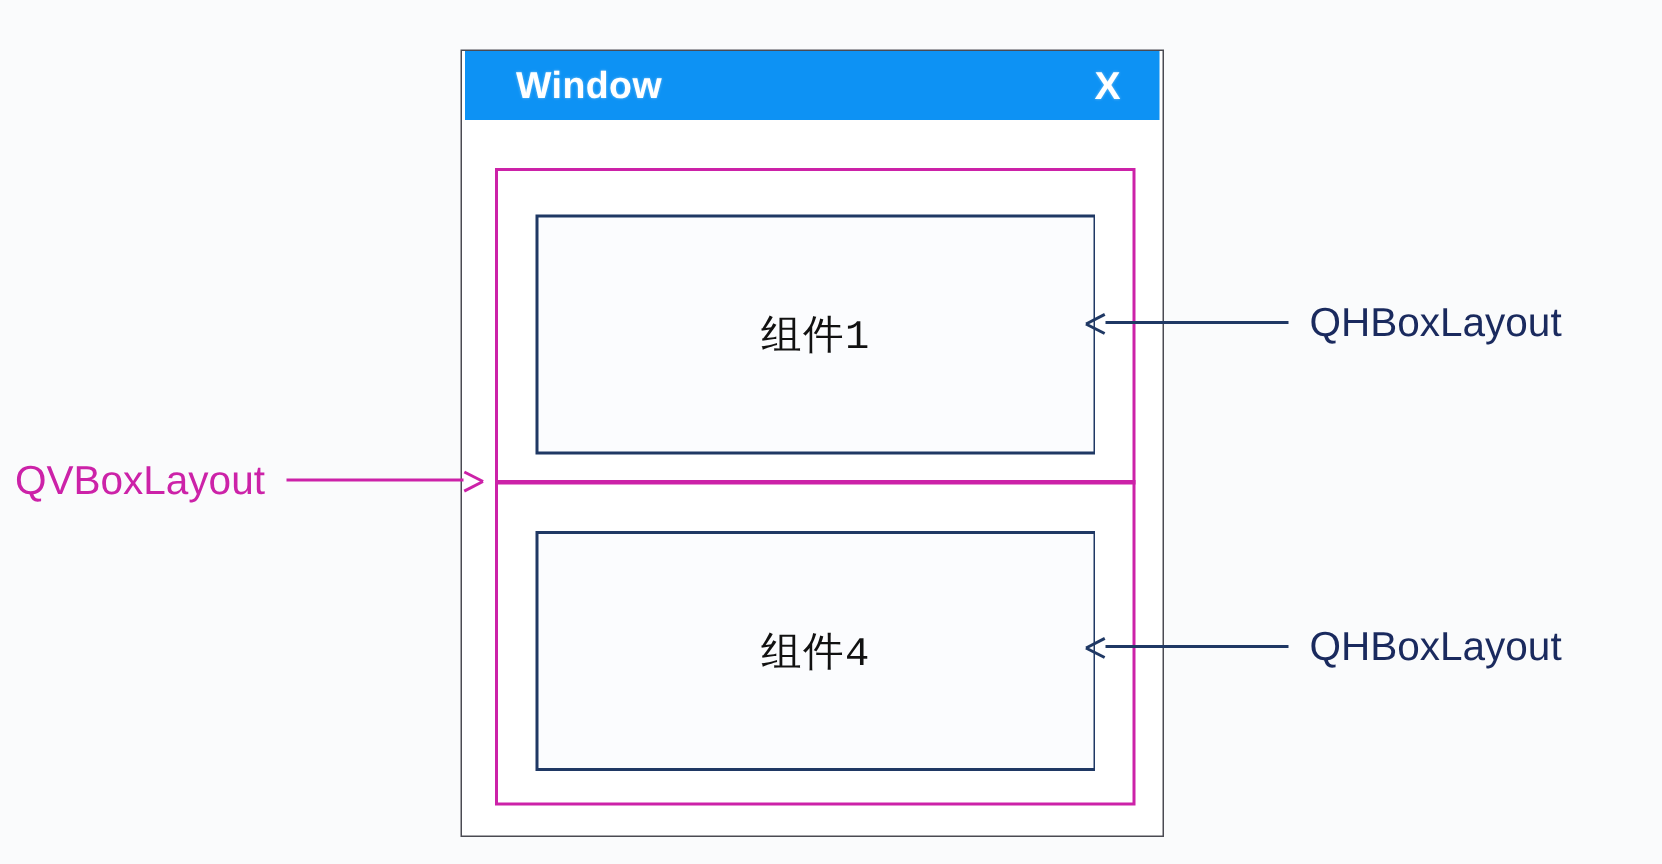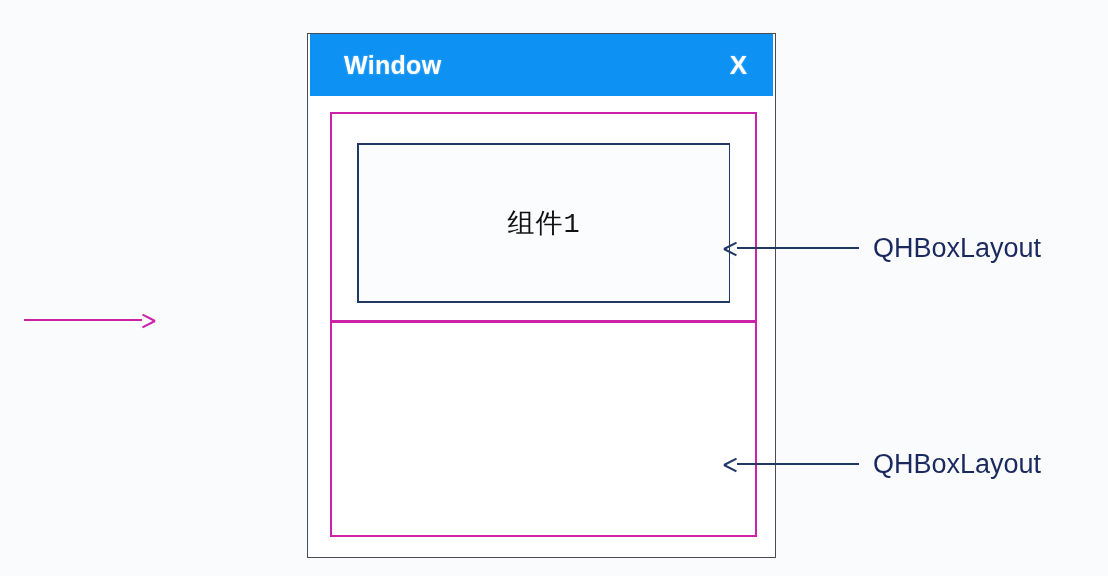--- a/index.html
+++ b/index.html
@@ -28,21 +28,21 @@
     height: 525px;
     border: 1.5px solid #4a4a52;
     background: #ffffff;
     box-sizing: border-box;
   }
   .title-bar {
     position: absolute;
     left: 310px;
     top: 34px;
     width: 463px;
-    height: 62px;
+    height: 46px;
     background: #0d92f4;
     box-sizing: border-box;
     display: flex;
     align-items: center;
     justify-content: space-between;
     padding: 0 26px 0 34px;
   }
   .title-text {
     color: #ffffff;
     font-size: 25px;
@@ -110,21 +110,20 @@
   .widget-cell:first-child {
     border-right-width: 1px;
   }
 
   
   .anno-right {
     position: absolute;
     display: flex;
     align-items: center;
     height: 32px;
-    margin-top: 33px;
   }
   .anno-right.anno-h1 { left: 724px; top: 199px; }
   .anno-right.anno-h2 { left: 724px; top: 415px; }
 
   .arrow-left-head {
     position: relative;
     width: 14px;
     height: 14px;
     flex: none;
   }
@@ -213,32 +212,34 @@
   </div>
 
   <div class="vbox-outer"></div>
   <div class="vbox-divider"></div>
 
   <div class="hbox-row row-top">
     <div class="widget-cell">组件1</div>
   </div>
 
   <div class="hbox-row row-bottom">
+    <div class="widget-cell">组件4</div>
   </div>
 
   <div class="anno-right anno-h1">
     <span class="arrow-left-head"></span>
     <span class="anno-line-h"></span>
     <span class="anno-label-navy">QHBoxLayout</span>
   </div>
 
   <div class="anno-right anno-h2">
     <span class="arrow-left-head"></span>
     <span class="anno-line-h"></span>
     <span class="anno-label-navy">QHBoxLayout</span>
   </div>
 
   <div class="anno-left">
+    <span class="anno-label-magenta">QVBoxLayout</span>
     <span class="anno-line-v"></span>
     <span class="arrow-right-head"></span>
   </div>
 
 </div>
 
 </body></html>

